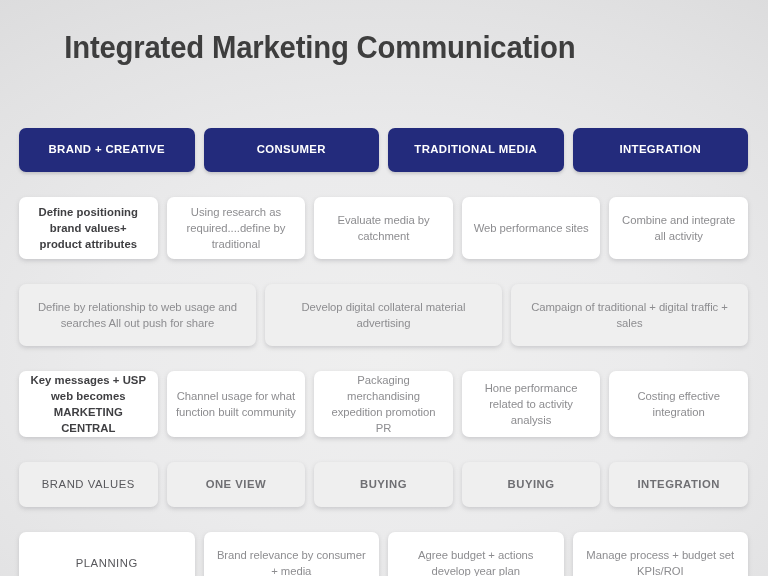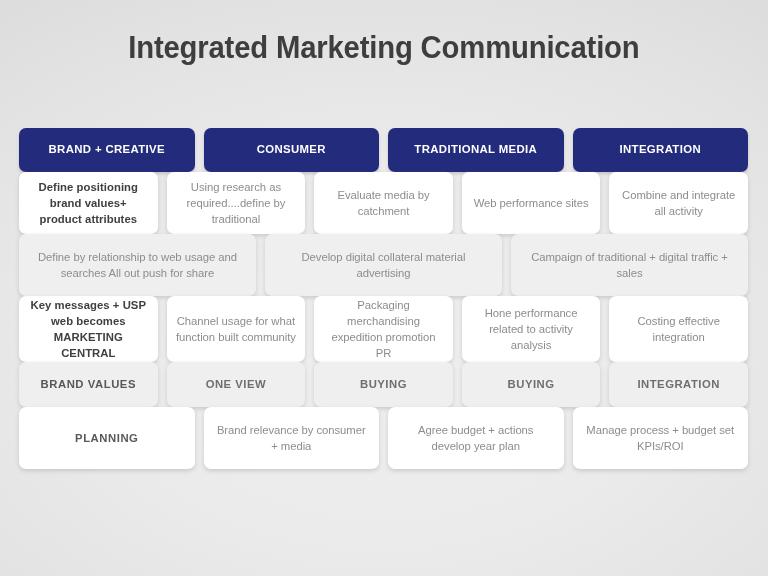--- a/index.html
+++ b/index.html
@@ -21,21 +21,22 @@
     width: 768px;
     height: 576px;
   }
 
   
   #title-bar {
     position: absolute;
     left: 0;
     top: 29px;
     width: 768px;
-    text-align: center;
+    text-align: left;
+    padding-left: 45px;
   }
 
   #page-title {
     display: inline-block;
     font-size: 31.5px;
     font-weight: bold;
     color: #3e3e3e;
     letter-spacing: -0.2px;
     font-stretch: condensed;
     transform: scaleX(0.93);
@@ -47,21 +48,21 @@
   #matrix {
     position: absolute;
     left: 19px;
     top: 128px;
     width: 729px;
   }
 
   .grid-row {
     display: flex;
     gap: 9px;
-    margin-bottom: 0;
+    margin-bottom: 25px;
   }
 
   .cell {
     flex: 1 1 0;
     min-width: 0;
     border-radius: 7px;
     display: flex;
     align-items: center;
     justify-content: center;
     text-align: center;
@@ -105,21 +106,21 @@
   }
 
   .cell.emphasis .cell-text {
     color: #6f6f73;
     font-weight: bold;
     letter-spacing: 0.5px;
   }
 
   .cell.accent.emphasis .cell-text {
     color: #58585c;
-    font-weight: bold;
+    font-weight: normal;
     letter-spacing: 0.55px;
   }
 
   
   .h-tall   .cell { height: 62px; }
   .h-medium .cell { height: 62px; }
   .h-quad   .cell { height: 66px; }
   .h-short  .cell { height: 45px; }
   .h-last   .cell { height: 62px; }
 </style>

